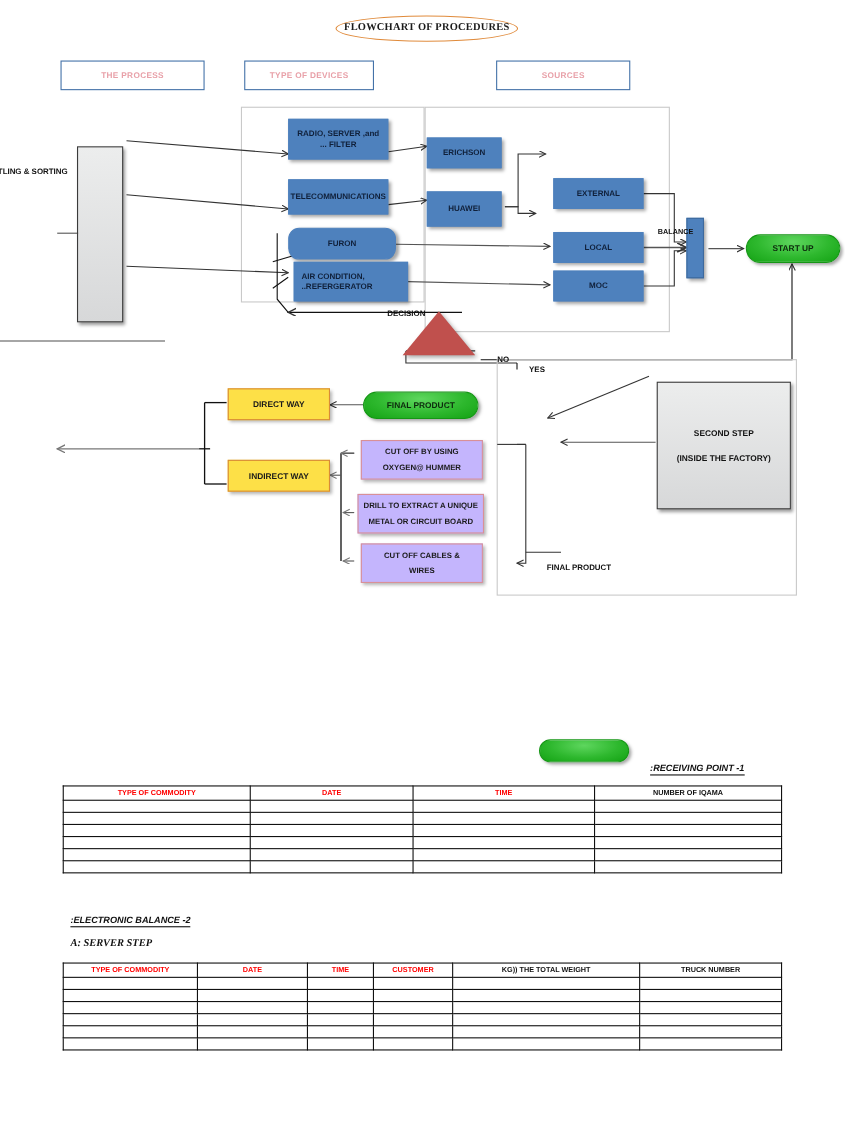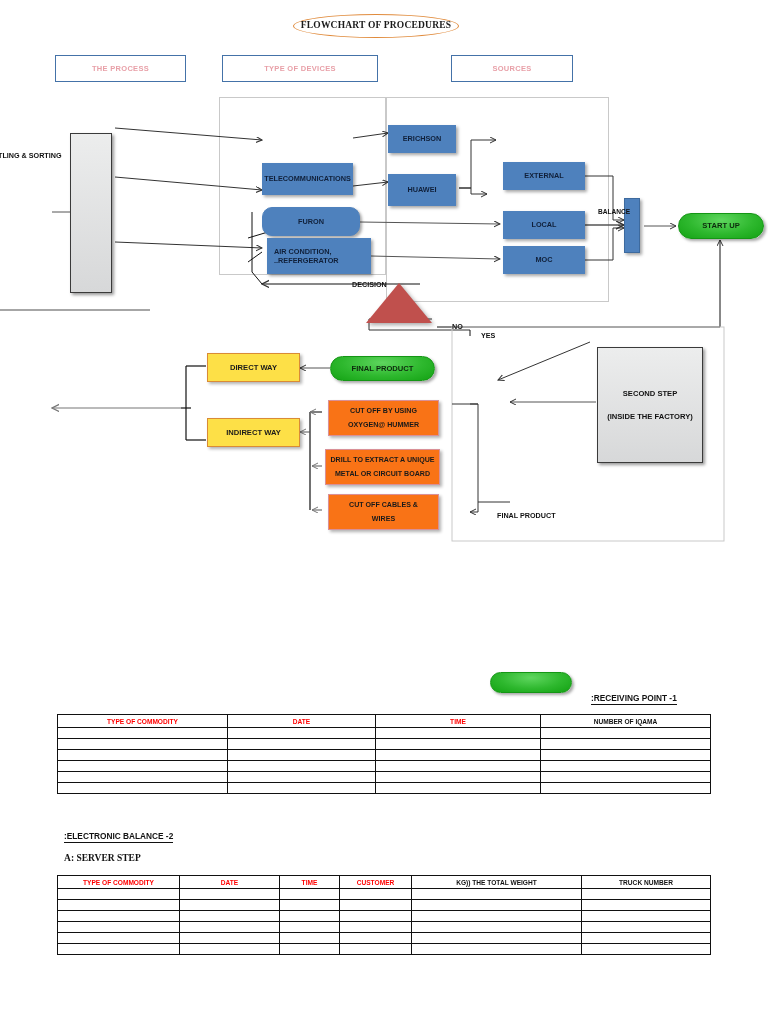--- a/index.html
+++ b/index.html
@@ -22,20 +22,21 @@
 
   
   .title-ellipse {
     border: 1.6px solid #E08B3C;
     border-radius: 50%;
     color: #1a1a1a;
     font-weight: bold;
     font-size: 9.5px;
     letter-spacing: .2px;
     font-family: "Liberation Serif", serif;
+    margin-left: 12px;
   }
 
   
   .hdr-box {
     border: 1.6px solid #4472A8;
     background: #ffffff;
     color: #E8A0A8;
     font-weight: bold;
     font-size: 7.5px;
     letter-spacing: .3px;
@@ -94,21 +95,21 @@
     background: #fde047;
     border: 1px solid #D98B36;
     color: #1a1a1a;
     font-weight: bold;
     font-size: 7.6px;
     box-shadow: 2px 2px 3px rgba(0,0,0,.3);
   }
 
   
   .pink-box {
-    background: #f97316;
+    background: #c4b5fd;
     border: 1px solid #D99097;
     color: #1a1a1a;
     font-weight: bold;
     font-size: 7.1px;
     box-shadow: 2px 2px 3px rgba(0,0,0,.3);
     flex-direction: column;
     padding: 2px;
   }
   .pink-box .ln + .ln { margin-top: 5px; }
 
@@ -124,20 +125,21 @@
 
   
   .doc-lbl {
     position: absolute;
     font-size: 8.3px;
     font-weight: bold;
     color: #111;
     white-space: nowrap;
     border-bottom: 1.2px solid #111;
     padding-bottom: 1px;
+    font-style: italic;
   }
   .doc-lbl.serif {
     font-family: "Liberation Serif", serif;
     font-size: 9.5px;
     border-bottom: none;
   }
 
   
   svg.wires { position: absolute; left:0; top:0; width:768px; height:1024px; pointer-events:none; }
 
@@ -169,21 +171,21 @@
 
 <div id="page">
 
   <div class="node title-ellipse" style="left:293px; top:14px; width:166px; height:24px;">
     <span>FLOWCHART OF PROCEDURES</span>
   </div>
 
   <div class="node hdr-box" style="left:55px; top:55px; width:131px; height:27px;">
     <span>THE PROCESS</span>
   </div>
-  <div class="node hdr-box" style="left:222px; top:55px; width:156px; height:27px;">
+  <div class="node hdr-box" style="left:222px; top:55px; width:118px; height:27px;">
     <span>TYPE OF DEVICES</span>
   </div>
   <div class="node hdr-box" style="left:451px; top:55px; width:122px; height:27px;">
     <span>SOURCES</span>
   </div>
 
   <div class="container-rect" style="left:219px; top:97px; width:167px; height:178px;"></div>
   <div class="container-rect" style="left:386px; top:97px; width:223px; height:205px;"></div>
 
   <svg class="wires" viewBox="0 0 768 1024">
@@ -257,20 +259,24 @@
     <path d="M310,412 L322,412" stroke="#555" stroke-width="1" fill="none"></path>
     <path d="M322,412 L310,412" stroke="#555" stroke-width="1" fill="none" marker-end="url(#arg)"></path>
     <path d="M322,466 L312,466" stroke="#555" stroke-width="1" fill="none" marker-end="url(#arg)"></path>
     <path d="M322,510 L312,510" stroke="#555" stroke-width="1" fill="none" marker-end="url(#arg)"></path>
     <path d="M310,432 L300,432" stroke="#555" stroke-width="1" fill="none" marker-end="url(#arg)"></path>
   </svg>
 
   <div class="node gray-box" style="left:70px; top:133px; width:42px; height:160px;"></div>
   <div class="lbl" style="left:-2px; top:151px;">TLING &amp; SORTING</div>
 
+  <div class="node blue-box" style="left:262px; top:108px; width:91px; height:37px; flex-direction:column;">
+    <span class="ln">RADIO, SERVER ,and</span>
+    <span class="ln">... FILTER</span>
+  </div>
   <div class="node blue-box" style="left:262px; top:163px; width:91px; height:32px;">
     <span>TELECOMMUNICATIONS</span>
   </div>
   <div class="node blue-box" style="left:262px; top:207px; width:98px; height:29px;border-radius:10px;">
     <span>FURON</span>
   </div>
   <div class="node blue-box" style="left:267px; top:238px; width:104px; height:36px; flex-direction:column; align-items:flex-start; padding-left:6px;">
     <span class="ln">AIR CONDITION,</span>
     <span class="ln">..REFERGERATOR</span>
   </div>
@@ -324,21 +330,21 @@
   </div>
   <div class="node pink-box" style="left:325px; top:449px; width:115px; height:36px;">
     <span class="ln">DRILL TO EXTRACT A UNIQUE</span>
     <span class="ln">METAL OR CIRCUIT BOARD</span>
   </div>
   <div class="node pink-box" style="left:328px; top:494px; width:111px; height:36px;">
     <span class="ln">CUT OFF CABLES &amp;</span>
     <span class="ln">WIRES</span>
   </div>
 
-  <div class="node gray-box" style="left:597px; top:347px; width:106px; height:116px;">
+  <div class="node gray-box" style="left:597px; top:347px; width:122px; height:116px;">
     <span class="ln">SECOND STEP</span>
     <span class="ln">(INSIDE THE FACTORY)</span>
   </div>
 
   <div class="lbl" style="left:497px; top:511px;">FINAL PRODUCT</div>
 
   <div class="node green-pill ghost" style="left:490px; top:672px; width:82px; height:21px;">
     <span></span>
   </div>
   <div class="doc-lbl" style="left:591px; top:693px;">:RECEIVING POINT -1</div>

